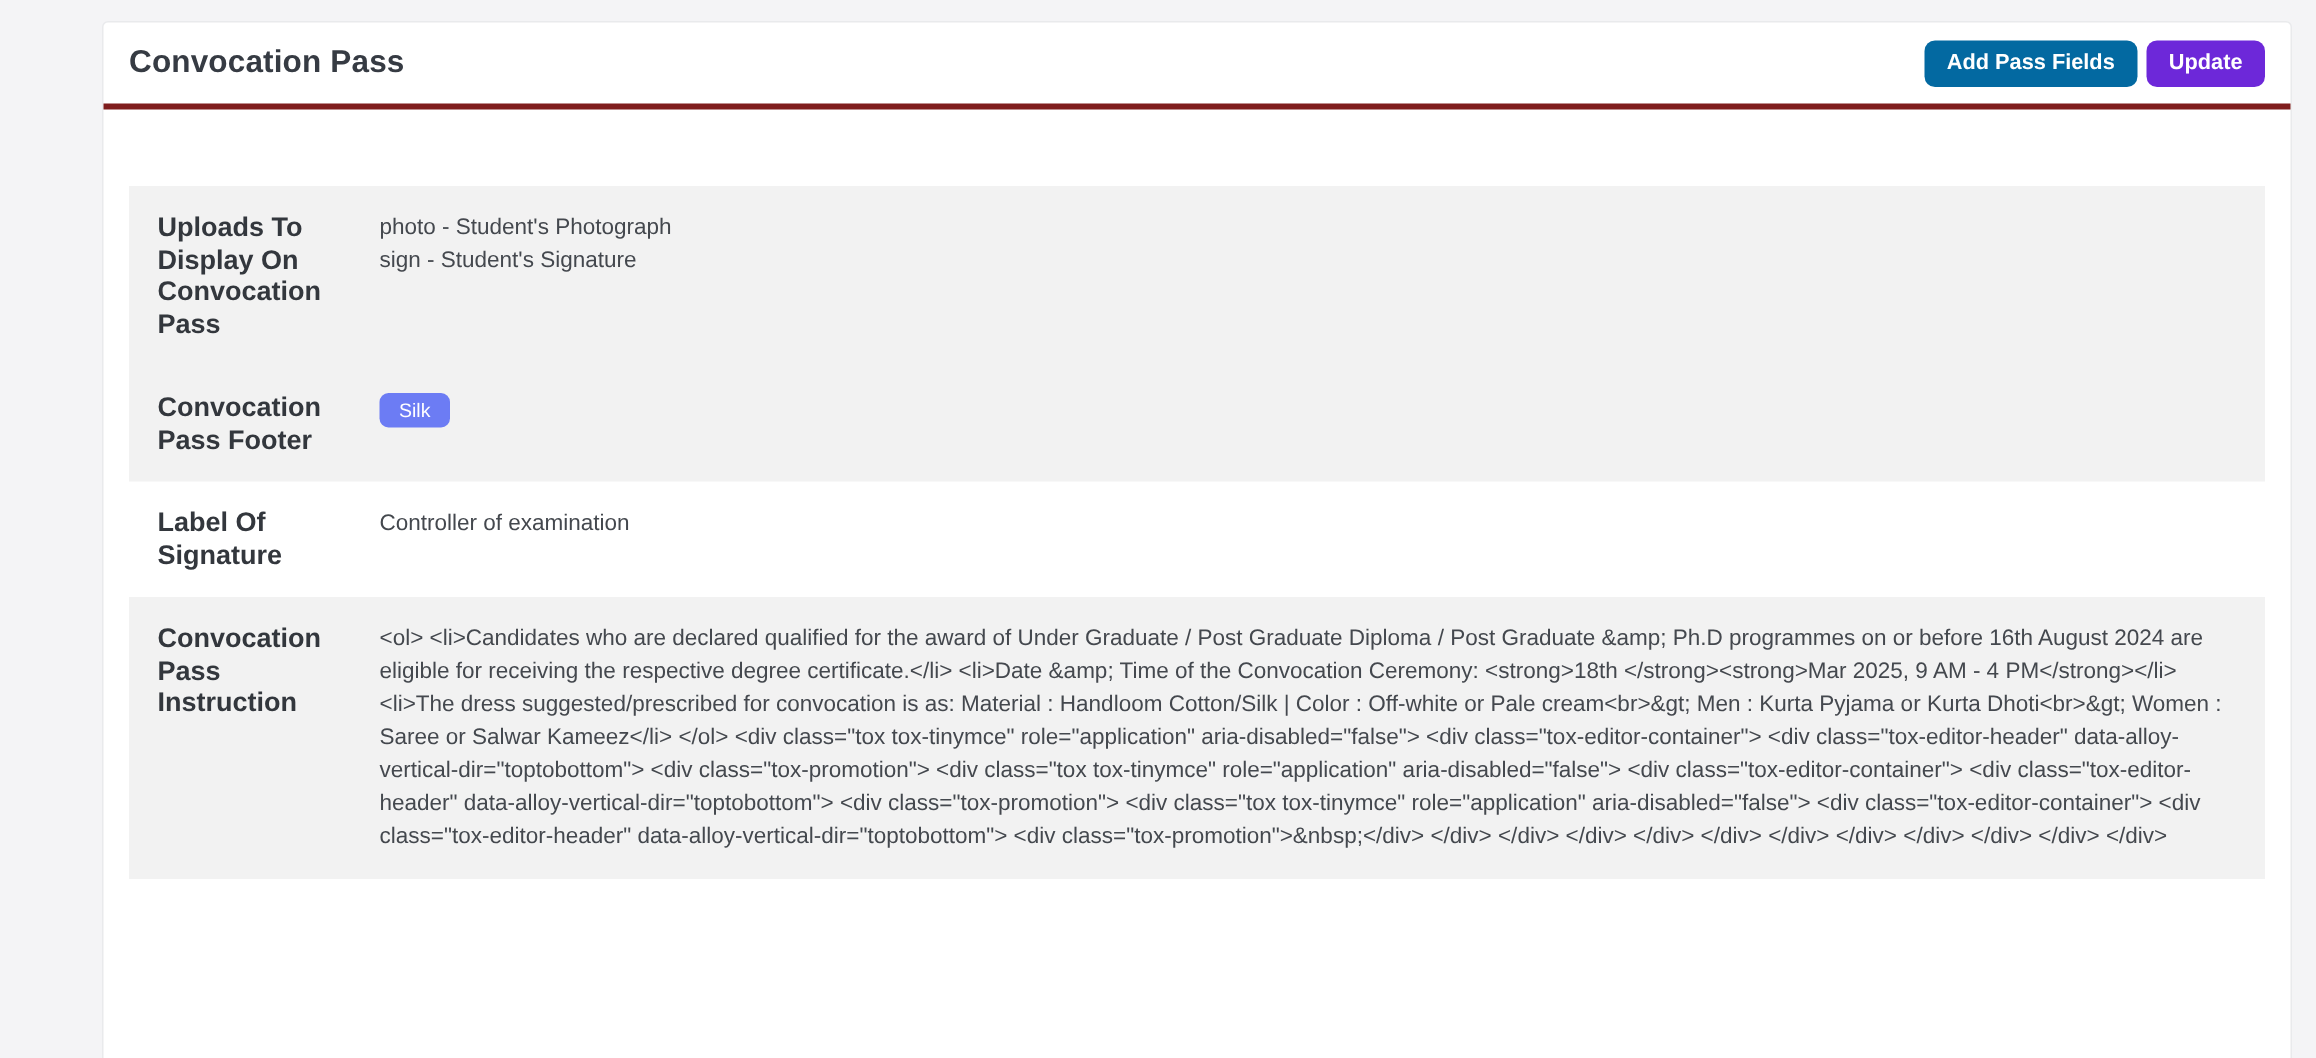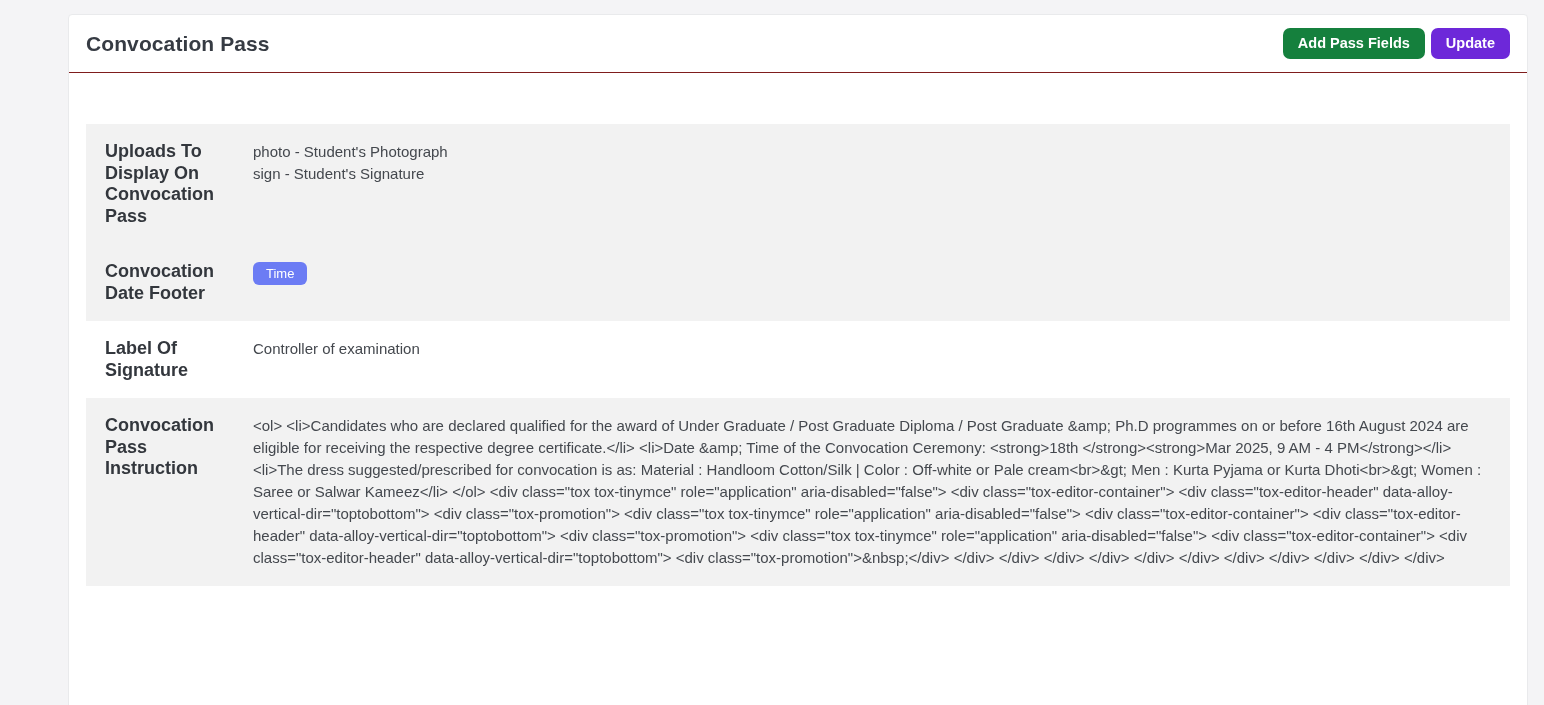--- a/index.html
+++ b/index.html
@@ -18,42 +18,42 @@
     background: #ffffff;
     border: 1px solid #e9eaec;
     border-radius: 4px 4px 0 0;
   }
   .card-header {
     height: 58px;
     padding: 0 17px;
     display: flex;
     align-items: center;
     justify-content: space-between;
-    border-bottom: 1px solid #7f1d1d;
+    border-bottom: 4px solid #7f1d1d;
   }
   .title {
     font-size: 21px;
     font-weight: 600;
     color: #363b43;
     letter-spacing: 0.1px;
   }
   .actions { display: flex; gap: 6px; }
   .btn {
     border: none;
     cursor: pointer;
     height: 31px;
     padding: 0 15px;
     border-radius: 7px;
     font-family: "Liberation Sans", sans-serif;
     font-size: 14.5px;
     font-weight: 600;
     color: #ffffff;
     line-height: 31px;
   }
-  .btn-green { background: #15803d; }
+  .btn-green { background: #0369a1; }
   .btn-indigo { background: #6d28d9; }
   .card-body { padding: 51px 17px 0 17px; }
   table.detail-table {
     width: 100%;
     border-collapse: collapse;
     table-layout: fixed;
   }
   .detail-table tr.stripe { background: #f2f2f2; }
   .detail-table th {
     width: 148px;
@@ -106,23 +106,23 @@
         <tr class="stripe">
           <th>Uploads To Display On Convocation Pass</th>
           <td>
             <div>photo - Student's Photograph</div>
             <div>sign - Student's Signature</div>
           </td>
         </tr>
 
 
         <tr class="stripe">
-          <th>Convocation Date Footer</th>
+          <th>Convocation Pass Footer</th>
           <td>
-            <button class="btn-view">Time</button>
+            <button class="btn-view">Silk</button>
           </td>
         </tr>
 
         <tr>
           <th>Label Of Signature</th>
           <td>Controller of examination</td>
         </tr>
 
         <tr class="stripe">
           <th>Convocation Pass Instruction</th>

